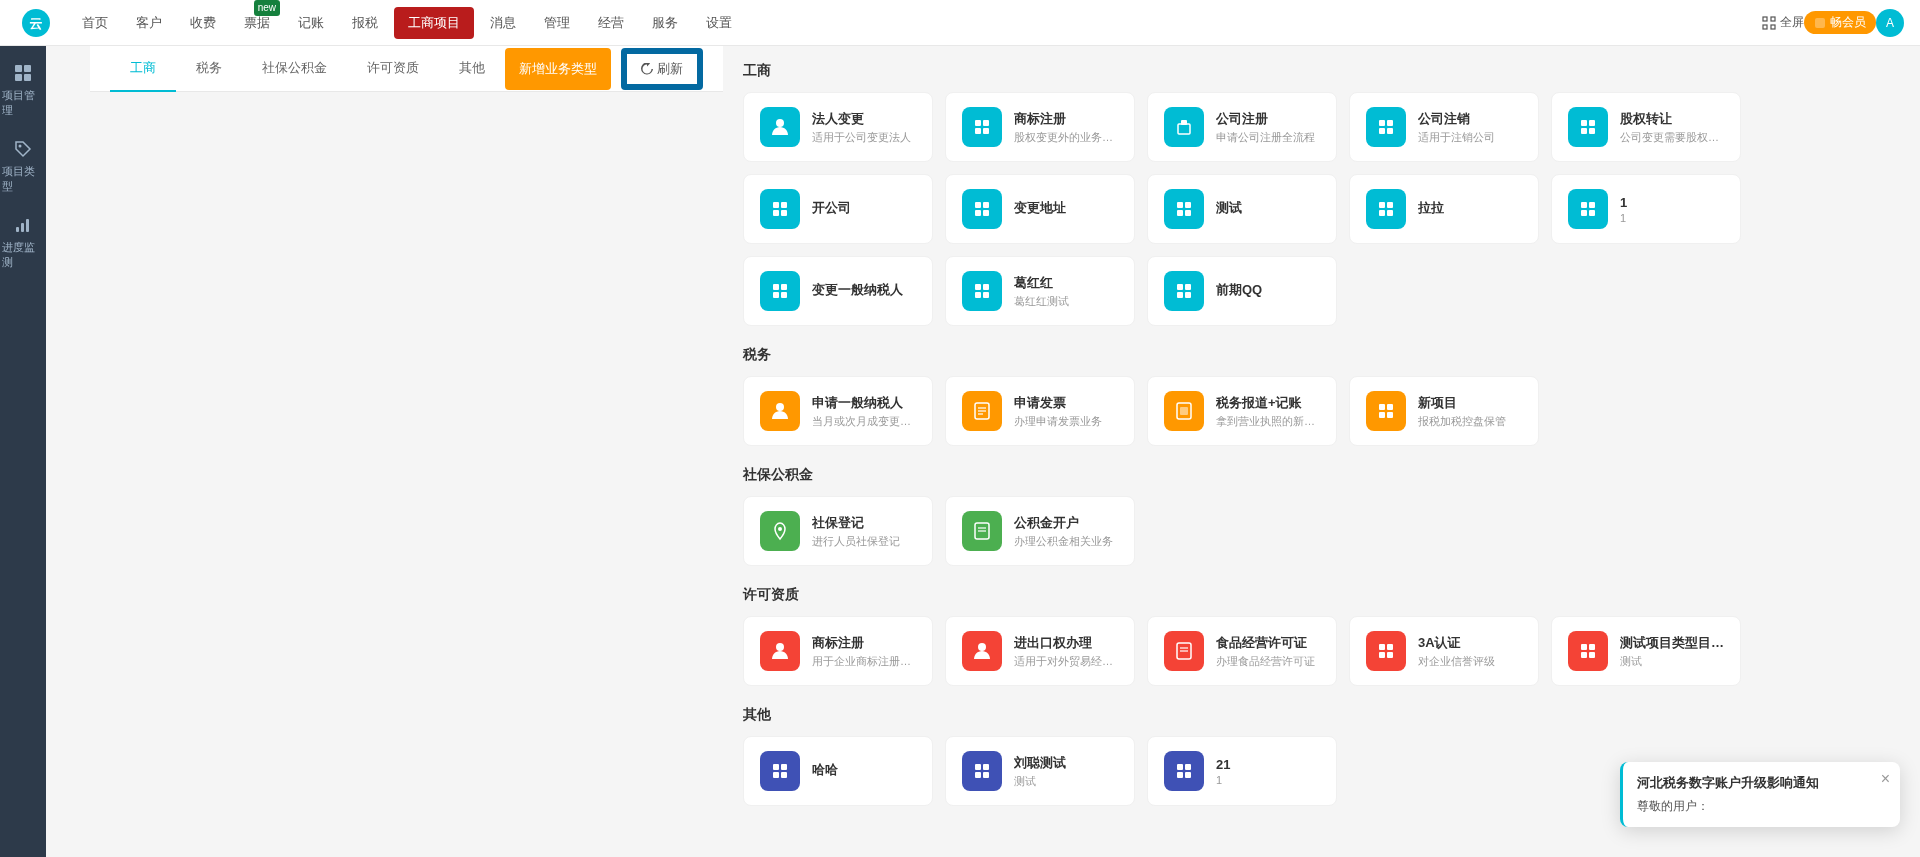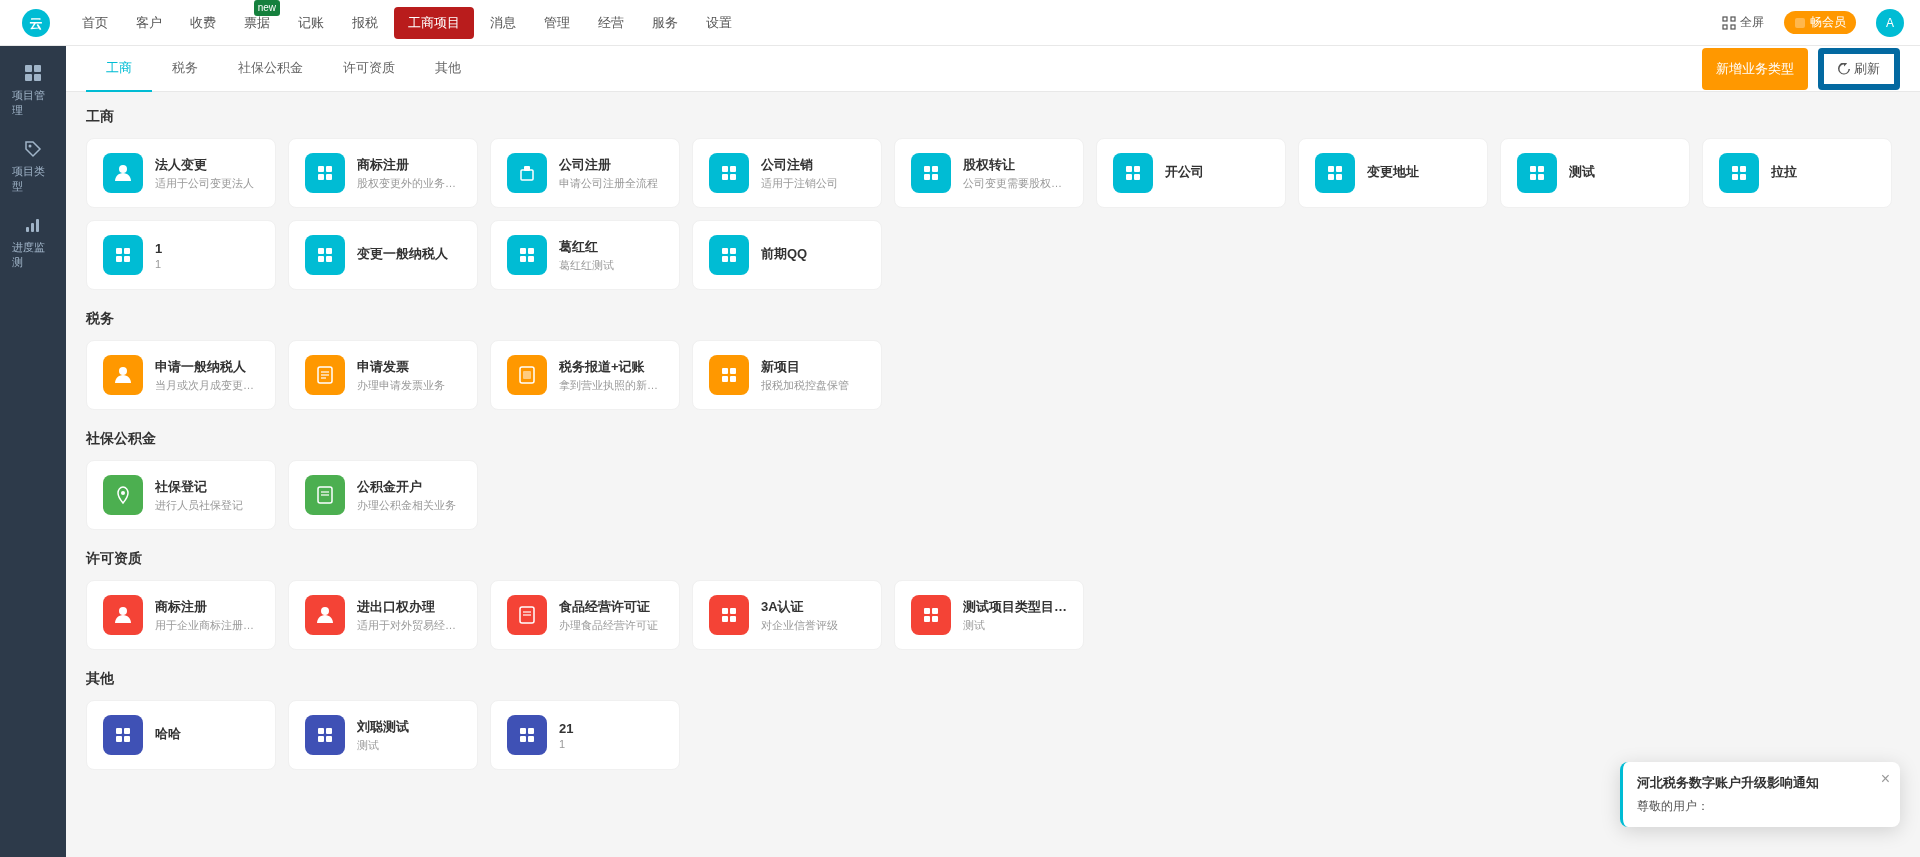--- a/index.html
+++ b/index.html
@@ -6,35 +6,35 @@
     body { font-family: "Microsoft YaHei", "PingFang SC", sans-serif; background: #f5f5f5; font-size: 13px; color: #333; display: flex; flex-direction: column; height: 100vh; overflow: hidden; }
 
     
     .top-nav { background: #fff; height: 46px; display: flex; align-items: center; border-bottom: 1px solid #e8e8e8; padding: 0 16px; position: relative; z-index: 100; }
     .top-nav .logo { width: 40px; height: 40px; display: flex; align-items: center; justify-content: center; margin-right: 12px; }
     .logo-svg { width: 30px; height: 30px; }
     .nav-items { display: flex; align-items: center; gap: 0; flex: 1; }
     .nav-item { padding: 4px 14px; height: 46px; display: flex; align-items: center; cursor: pointer; font-size: 13px; color: #555; position: relative; white-space: nowrap; }
     .nav-item.active { background: #b91c1c; color: #fff; border-radius: 4px; height: 32px; margin: 0 2px; }
     .nav-item .badge-new { background: #15803d; color: #fff; font-size: 10px; padding: 1px 4px; border-radius: 3px; position: absolute; top: 0; right: 4px; line-height: 1.4; }
-    .nav-right { display: flex; align-items: center; gap: 20px; margin-left: auto; }
+    .nav-right { display: flex; align-items: center; gap: 0; margin-left: auto; }
     .nav-right-btn { display: flex; align-items: center; gap: 4px; font-size: 12px; color: #555; cursor: pointer; }
     .vip-btn { background: #ff9800; color: #fff; padding: 3px 10px; border-radius: 12px; font-size: 12px; cursor: pointer; display: flex; align-items: center; gap: 4px; }
     .avatar-circle { width: 28px; height: 28px; border-radius: 50%; background: #00bcd4; display: flex; align-items: center; justify-content: center; color: #fff; font-size: 12px; cursor: pointer; }
 
     
     .main-layout { display: flex; flex: 1; overflow: hidden; }
 
     
-    .sidebar { width: 66px; background: #2d3a4a; display: flex; flex-direction: column; align-items: center; padding-top: 8px; gap: 4px; }
+    .sidebar { width: 46px; background: #2d3a4a; display: flex; flex-direction: column; align-items: center; padding-top: 8px; gap: 4px; }
     .sidebar-item { width: 50px; display: flex; flex-direction: column; align-items: center; padding: 8px 4px; cursor: pointer; border-radius: 6px; color: #a0b4c8; font-size: 11px; gap: 4px; }
     .sidebar-icon { width: 22px; height: 22px; display: flex; align-items: center; justify-content: center; }
 
     
-    .content-area { flex: 1; display: flex; flex-direction: column; overflow: hidden; }
+    .content-area { flex: 1; display: flex; flex-direction: row; overflow: hidden; margin-left: 44px; }
 
     
     .sub-tabs { background: #fff; padding: 0 20px; display: flex; align-items: center; border-bottom: 1px solid #e8e8e8; height: 46px; }
     .sub-tab { padding: 0 20px; height: 46px; display: flex; align-items: center; cursor: pointer; font-size: 13px; color: #666; position: relative; border-bottom: 2px solid transparent; margin-bottom: -1px; }
     .sub-tab.active { color: #00bcd4; border-bottom: 2px solid #00bcd4; }
     .sub-tab-actions { margin-left: auto; display: flex; gap: 10px; }
     .btn-new-type { background: #ff9800; color: #fff; border: none; border-radius: 4px; padding: 6px 14px; font-size: 13px; cursor: pointer; }
     .btn-refresh { background: #fff; border: 6px solid #0369a1; border-radius: 4px; padding: 6px 14px; font-size: 13px; cursor: pointer; color: #555; display: flex; align-items: center; gap: 4px; }
 
     

